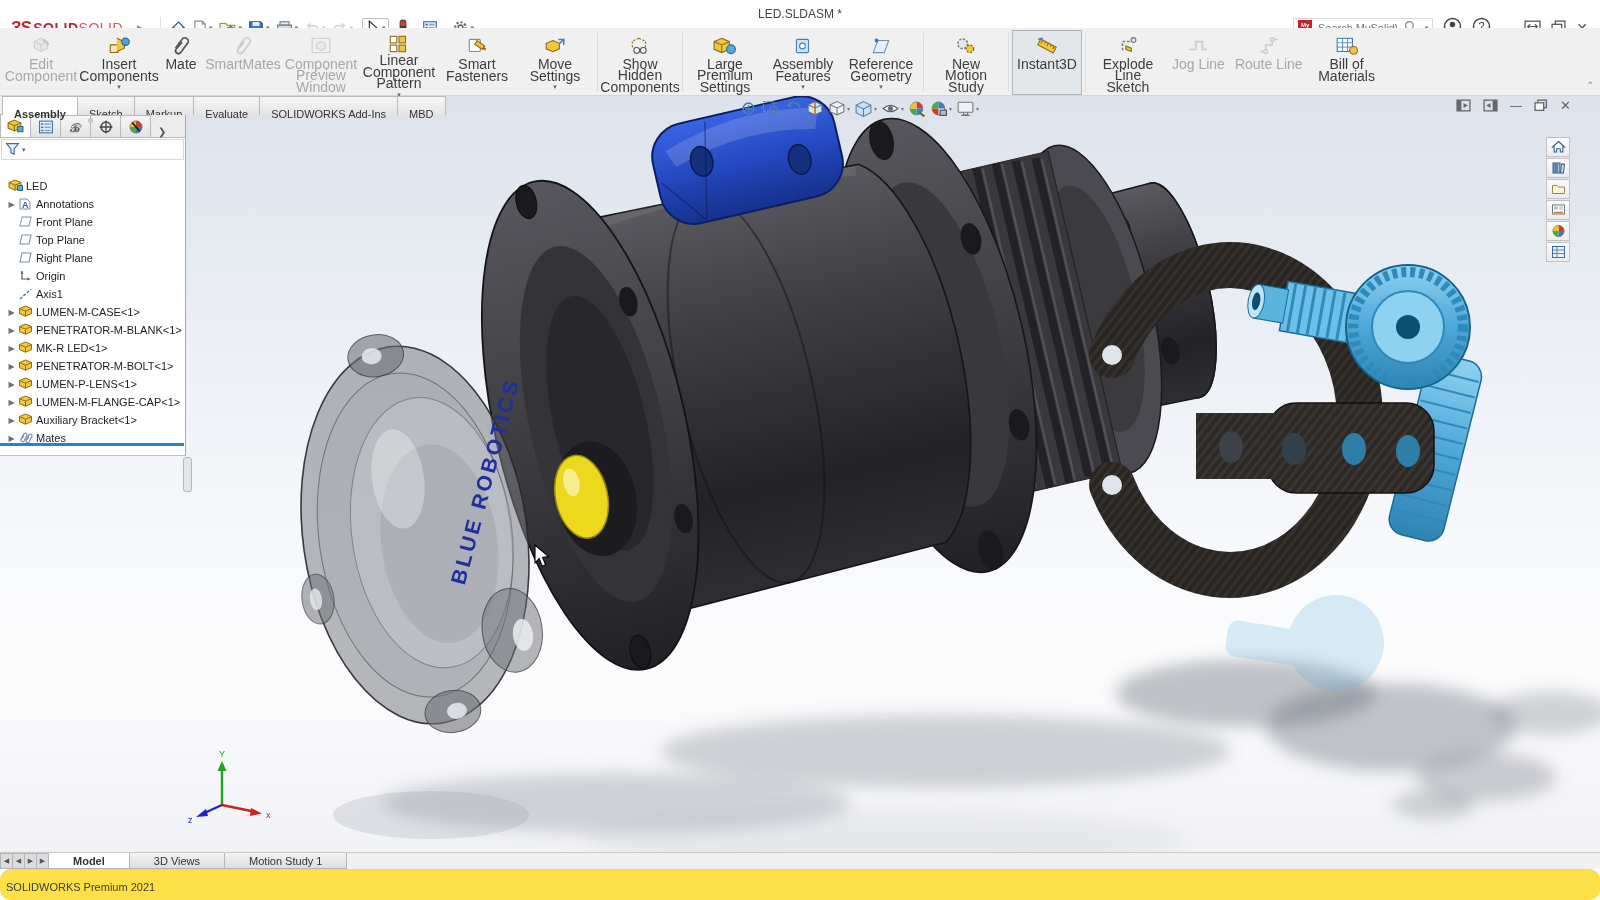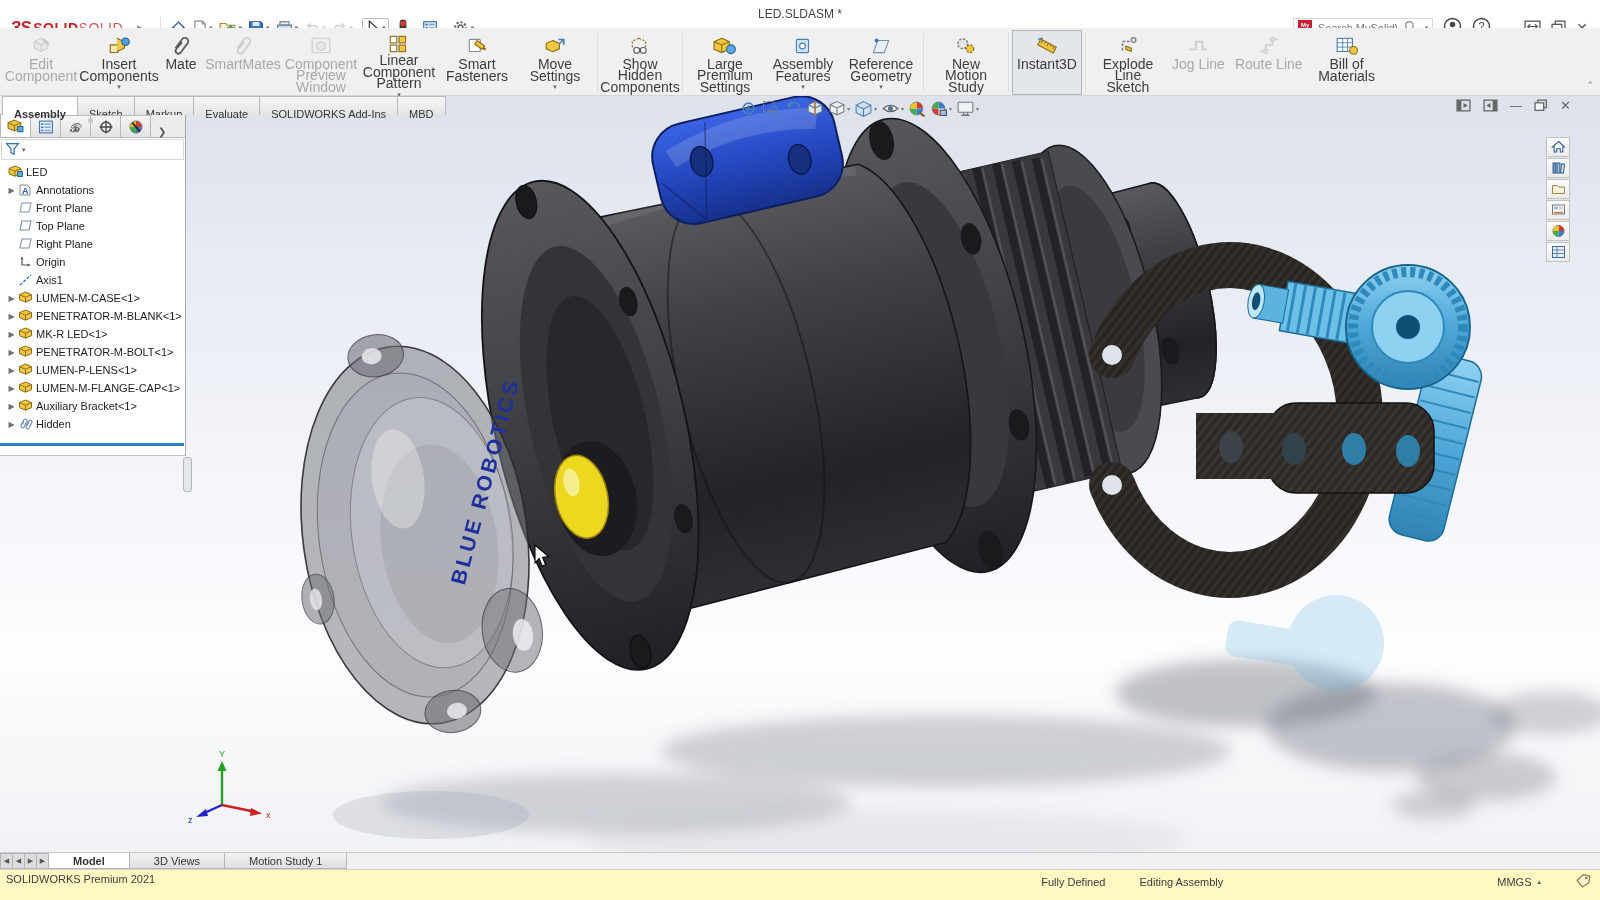--- a/index.html
+++ b/index.html
@@ -60,21 +60,21 @@
 
   
   #fmpanel { position:absolute; left:0; top:115px; width:186px; height:341px; background:#fff; border-right:1px solid #a9a9a9; border-bottom:1px solid #c2c2c2; }
   #fm-grip { position:absolute; left:88px; top:118px; width:5px; height:5px; border-radius:50%; background:#c3c6cb; }
   #fmtabs { display:flex; align-items:flex-end; height:23px; border-bottom:1px solid #b9b9b9; background:#ececec; }
   .fmtab { width:31px; height:22px; display:flex; align-items:center; justify-content:center; border:1px solid #b9b9b9; border-bottom:none; background:linear-gradient(#f6f6f6,#e3e3e3); margin-right:-1px; }
   .fmtab.active { background:#fff; height:23px; }
   .fmtab-more { margin-left:8px; color:#555; font-size:10px; border:none; background:none; }
   #fmfilter { height:21px; border:1px solid #d8d8d8; margin:1px 1px; display:flex; align-items:center; padding-left:3px; }
   #fmfilter .fcaret { font-size:7px; color:#666; margin-left:2px; }
-  #fmtree { padding-top:2px; }
+  #fmtree { padding-top:16px; }
   .trow { display:flex; align-items:center; height:18px; white-space:nowrap; color:#1d1d1d; }
   .trow .arrow { width:9px; margin-left:7px; font-size:8px; color:#707070; text-align:center; }
   .trow .noarrow { width:9px; margin-left:7px; }
   .trow.root .arrow, .trow.root .noarrow { width:2px; margin-left:4px; }
   .trow .ticn { width:16px; height:14px; margin:0 3px 0 1px; display:flex; align-items:center; justify-content:center; }
   .trow .ticn svg{display:block;}
   #rollback { position:absolute; left:0px; top:328px; width:184px; height:3px; background:#2e7fc9; }
   #panel-splitter { position:absolute; left:183px; top:457px; width:9px; height:35px; background:#e3e6ea; border:1px solid #b3b6bb; border-radius:3px; }
 
   
@@ -83,21 +83,21 @@
   .tpbtn svg{display:block;}
 
   
   #bottombar { position:absolute; left:0; top:852px; width:1600px; height:17px; background:#f0f0f1; border-top:1px solid #c9c9c9; display:flex; align-items:stretch; }
   .navbtns { display:flex; }
   .navbtn { width:13px; display:flex; align-items:center; justify-content:center; background:#dcdcde; border:1px solid #b5b5b5; margin-right:-1px; color:#555; font-size:7px; }
   .sheettab { padding:0 24px; display:flex; align-items:center; background:linear-gradient(#f3f3f3,#dfdfdf); border:1px solid #b5b5b5; border-top:none; margin-right:-1px; color:#333; }
   .sheettab.active { background:#fff; font-weight:bold; }
 
   
-  #statusbar { position:absolute; left:0; top:869px; width:1600px; height:31px; background:#fef9c3; border-top:1px solid #d2d2d2; display:flex; align-items:flex-start; padding:2px 8px 0 6px; color:#3c3c3c; }
+  #statusbar { position:absolute; left:0; top:869px; width:1600px; height:31px; background:#fde047; border-top:1px solid #d2d2d2; display:flex; align-items:center; padding:2px 8px 0 6px; color:#3c3c3c;border-radius:11px; }
   #statusbar .sleft { margin-top:1px; }
   #statusbar .sright { margin-left:auto; display:flex; align-items:center; gap:34px; margin-top:1px; }
   #statusbar .units { display:flex; align-items:center; gap:6px; }
   #statusbar .ucaret { font-size:7px; color:#555; }
 </style>
 </head>
 <body>
 
 <div id="titlebar">
   <div class="logo">
@@ -885,21 +885,21 @@
       <span>Auxiliary Bracket&lt;1&gt;</span>
     </div>
     <div class="trow">
       <span class="arrow">▶</span>
       <span class="ticn">
           <svg width="15" height="14" viewBox="0 0 15 14">
             <path d="M3 8 L6 2.6 a1.8 1.8 0 0 1 3 1.6 L6 10 a1.6 1.6 0 0 1 -2.8 -1.6 L6 4.6" f="" fill="none" stroke="#7a8fb0" stroke-width="1.2"></path>
             <path d="M8 9 L11 3.6 a1.8 1.8 0 0 1 3 1.6 L11 11 a1.6 1.6 0 0 1 -2.8 -1.6 L11 5.6" fill="none" stroke="#7a8fb0" stroke-width="1.2"></path>
           </svg>
         </span>
-      <span>Hidden</span>
+      <span>Mates</span>
     </div>
   </div>
   <div id="rollback"></div>
 </div>
 <div id="fm-grip"></div>
 <div id="panel-splitter"></div>
 
 <div id="taskpane">
   <div class="tpbtn">
       <svg width="15" height="14" viewBox="0 0 15 14">
@@ -950,25 +950,13 @@
     <span class="navbtn">▶</span>
     <span class="navbtn">▶</span>
   </div>
   <span class="sheettab active">Model</span>
   <span class="sheettab">3D Views</span>
   <span class="sheettab">Motion Study 1</span>
 </div>
 
 <div id="statusbar">
   <span class="sleft">SOLIDWORKS Premium 2021</span>
-  <div class="sright">
-    <span>Fully Defined</span>
-    <span style="margin-right:240px;">Editing Assembly</span>
-    <span class="units">
-      <span>MMGS</span>
-      <span class="ucaret">▴</span>
-    </span>
-    <span><svg width="17" height="15" viewBox="0 0 16 14">
-          <path d="M2 7 L8 1.5 L14 3 L13 9 L7 13 Z" fill="#fdf4d7" stroke="#8a7a3a" stroke-width="1.1"></path>
-          <circle cx="10.6" cy="4.6" r="1.2" fill="#8a7a3a"></circle>
-        </svg></span>
-  </div>
 </div>
 
 </body></html>

